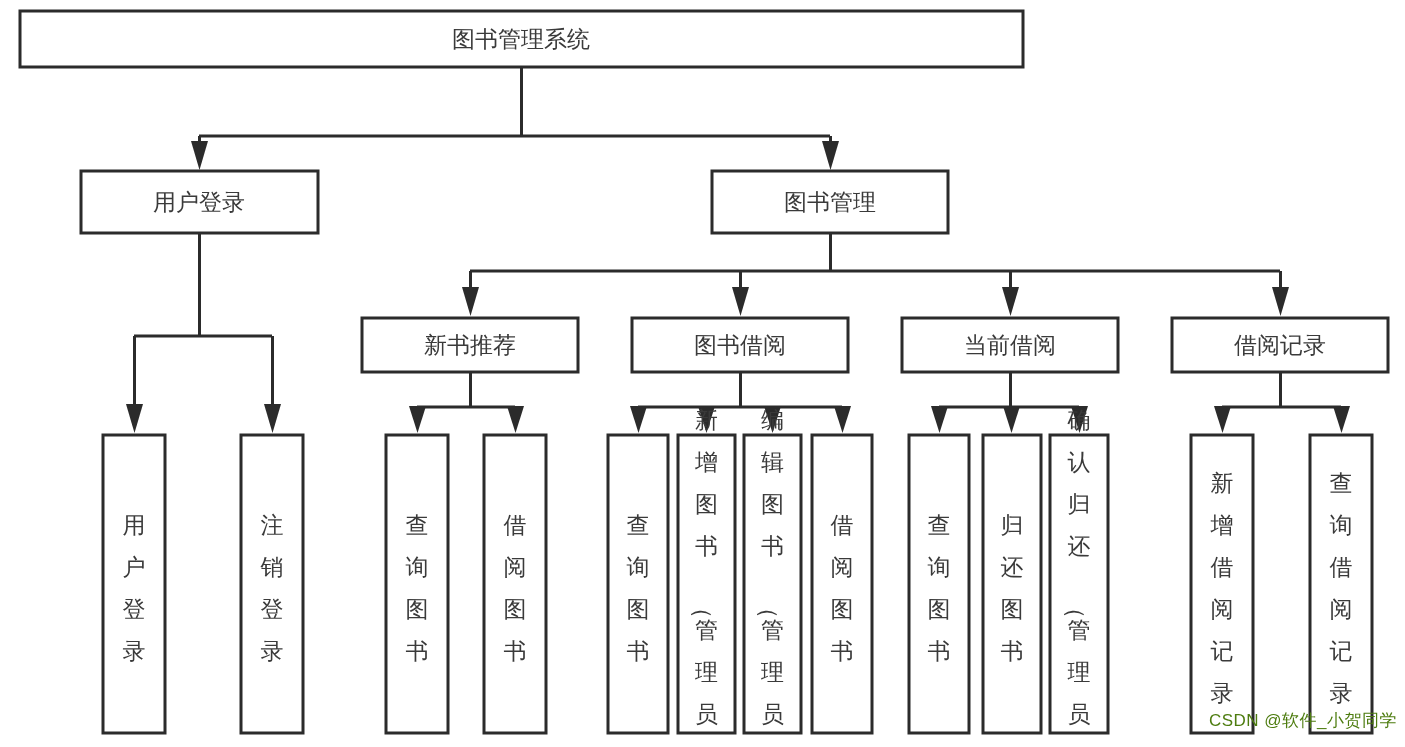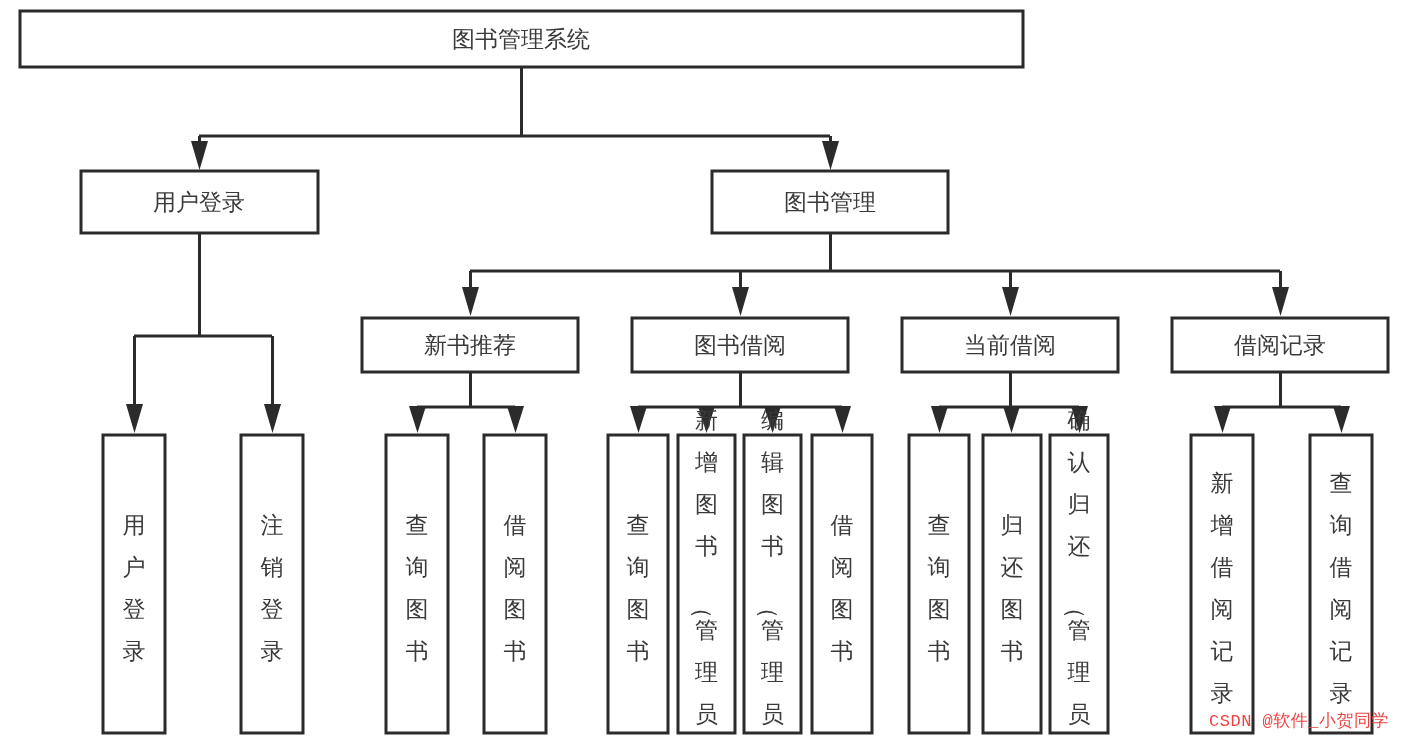--- a/index.html
+++ b/index.html
@@ -51,25 +51,25 @@
     dominant-baseline: middle;
   }
   .node-label-vertical {
     fill: #3a3a3a;
     font-family: "DejaVu Sans", "Liberation Sans", sans-serif;
     font-size: 23px;
     text-anchor: middle;
   }
   .watermark {
     position: absolute;
-    right: 16px;
+    right: 8px;
     bottom: 4px;
-    font-family: Liberation Mono, monospace;
+    font-family: Liberation Sans, sans-serif;
     font-size: 17px;
-    color: #ef4444;
+    color: #4d7c0f;
     letter-spacing: 0.5px;
     white-space: nowrap;
     user-select: none;
   }
 </style>
 </head>
 <body>
 
 <div id="diagram-root">
 

